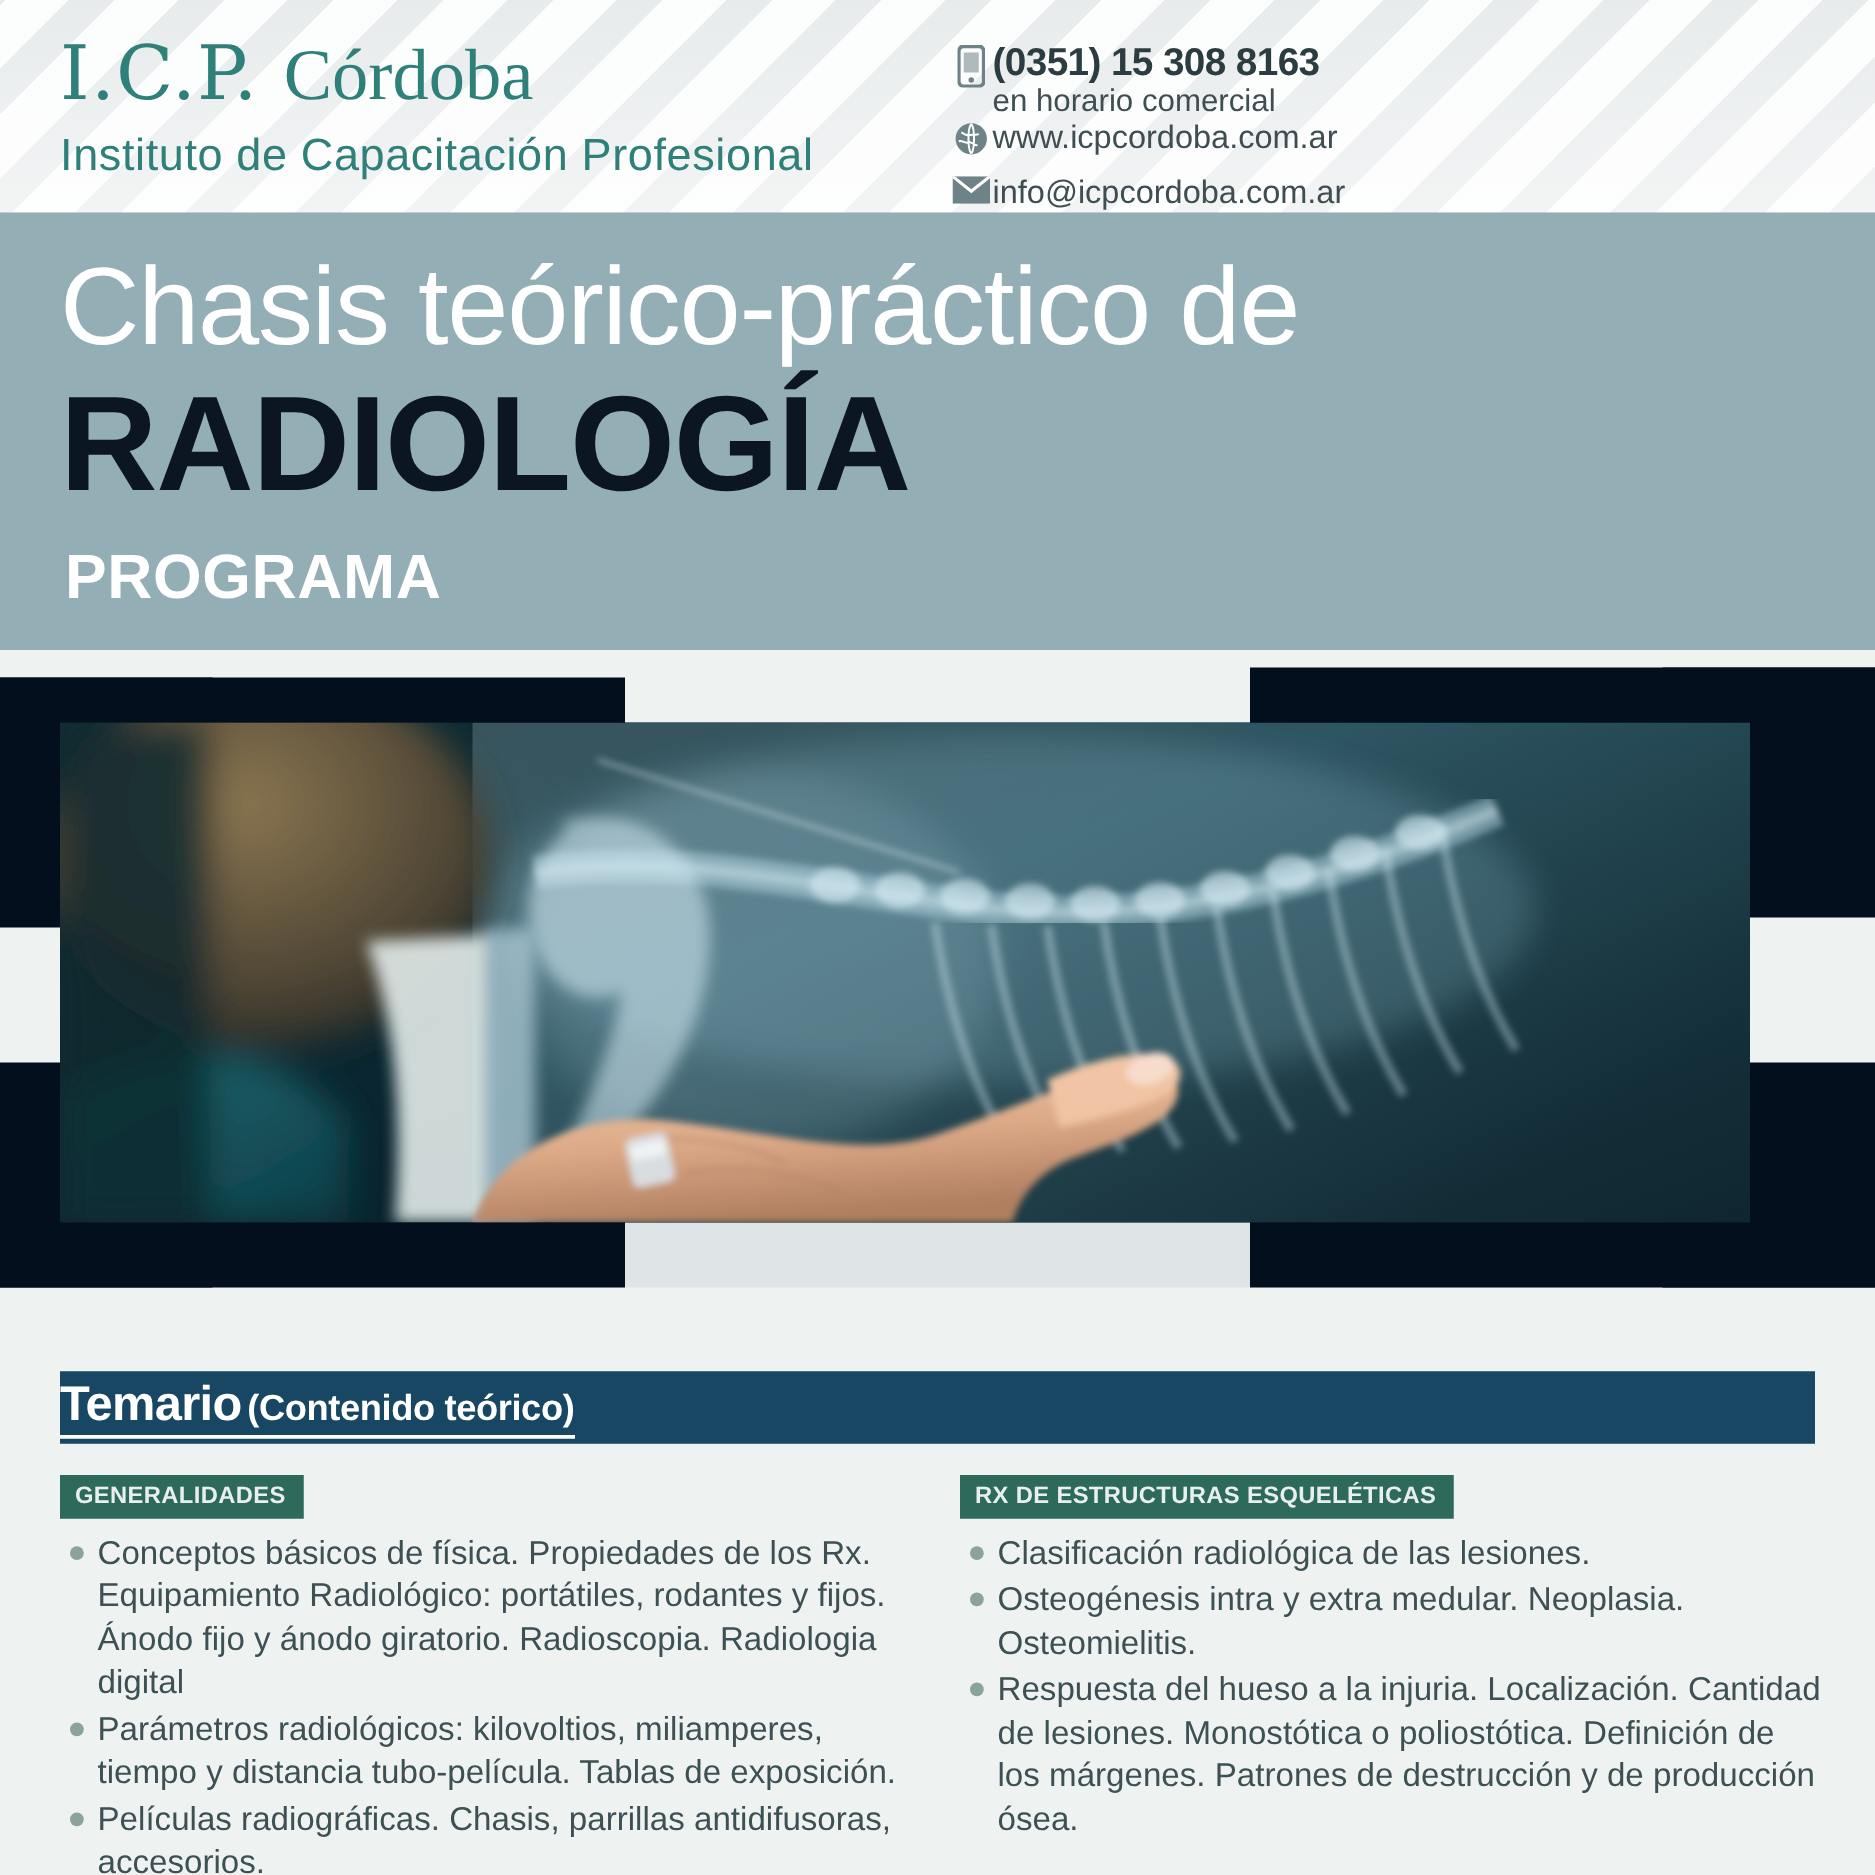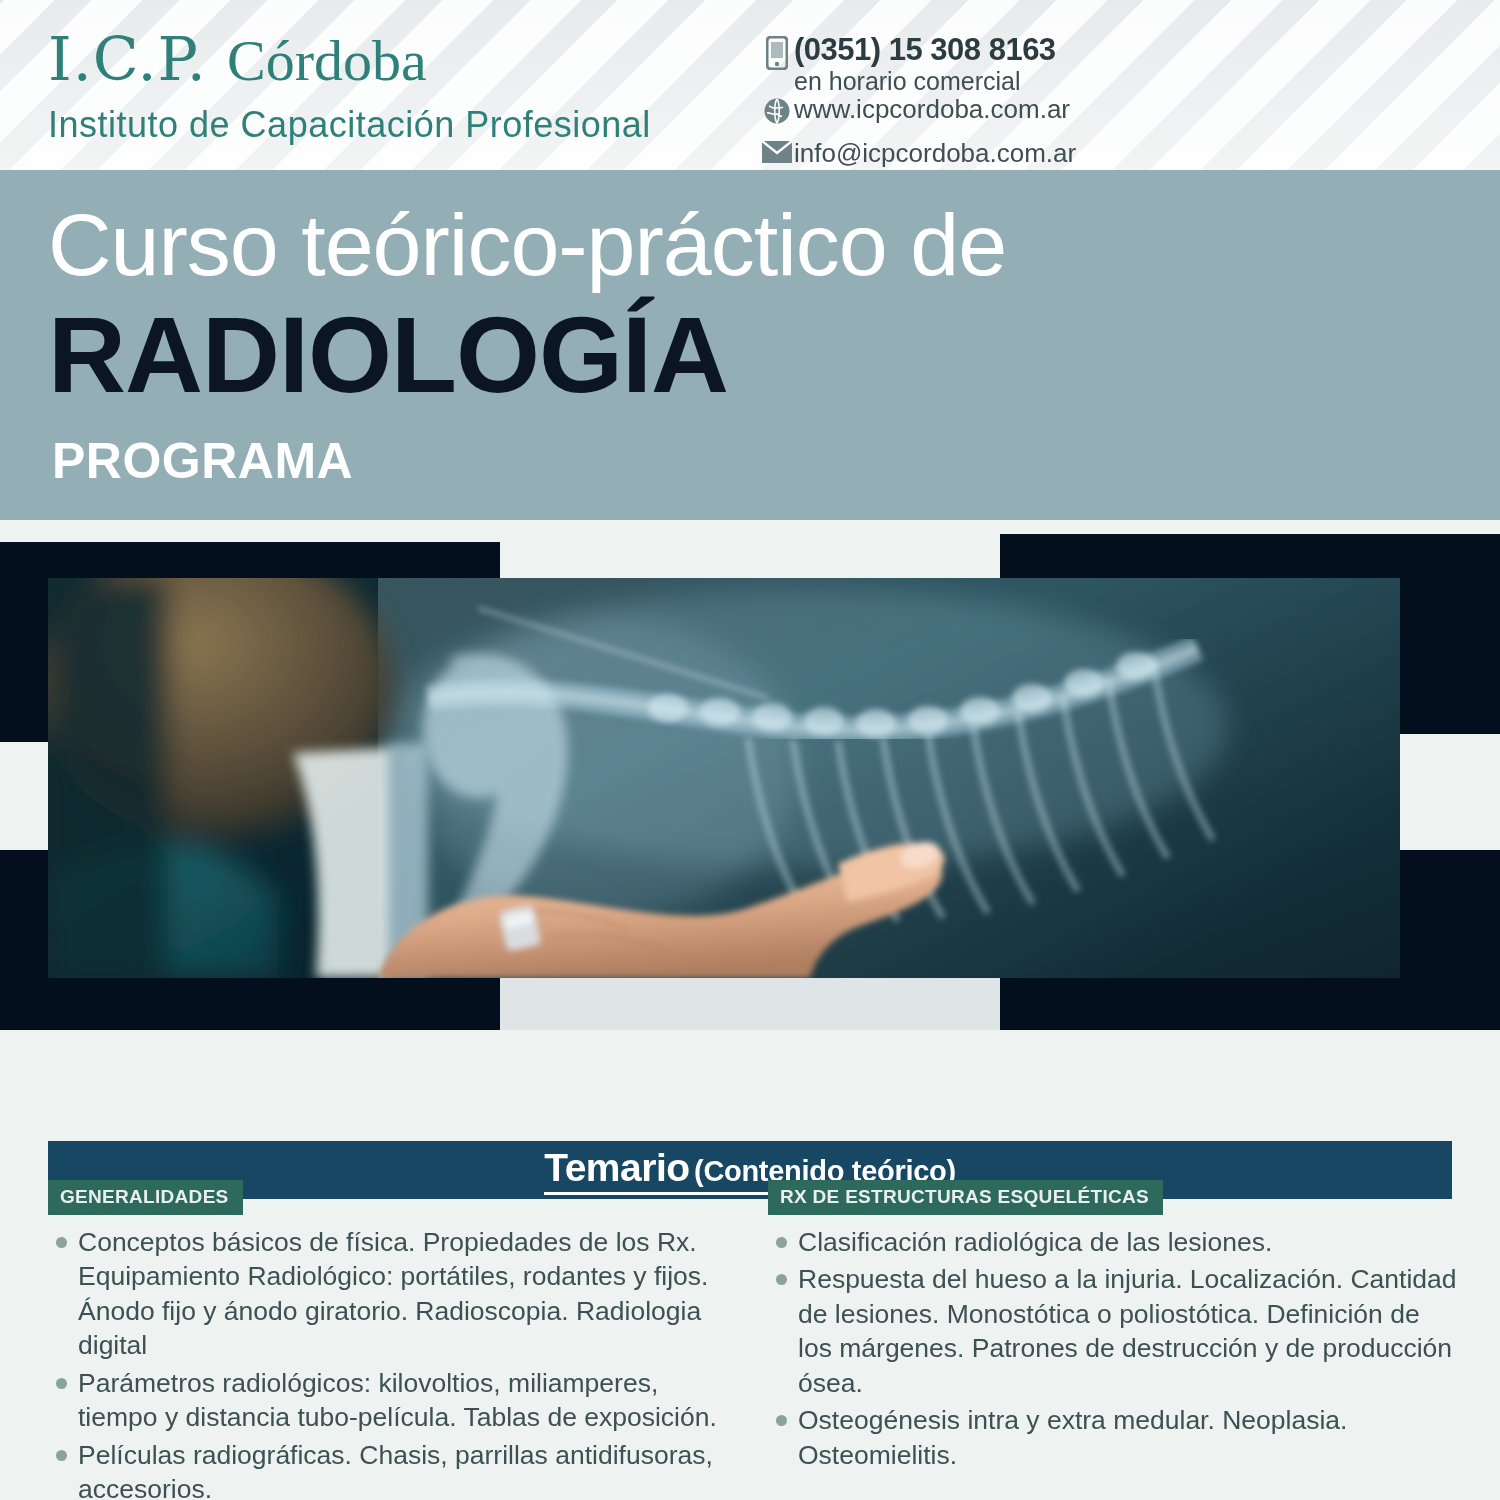--- a/index.html
+++ b/index.html
@@ -110,23 +110,23 @@
 
   .photo{
     position:absolute;left:48px;top:58px;width:1352px;height:400px;
     overflow:hidden;
     background:#0a2029;
   }
   .photo svg{display:block;width:100%;height:100%;}
 
   
   .temario{
-    position:absolute;left:48px;top:1141px;width:1404px;height:58px;
+    position:absolute;left:48px;top:1097px;width:1404px;height:58px;
     background:#174763;
-    display:flex;align-items:center;justify-content:center;
+    display:flex;align-items:center;
   }
   .temario-inner{
     border-bottom:3px solid #ffffff;
     padding-bottom:2px;
     color:#ffffff;white-space:nowrap;
   }
   .tem-big{font-size:39px;font-weight:bold;letter-spacing:-0.5px;}
   .tem-small{font-size:29px;font-weight:bold;letter-spacing:-0.3px;}
 
   
@@ -224,21 +224,21 @@
             </svg>
         </span>
         <span class="plain">/icpcba</span>
       </div>
     </div>
 
   </div>
 </div>
 
 <div class="titleband">
-  <div class="t-line1">Curso teórico-práctico de</div>
+  <div class="t-line1">Chasis teórico-práctico de</div>
   <div class="t-line2">RADIOLOGÍA</div>
   <div class="t-line3">PROGRAMA</div>
 </div>
 
 <div class="photoblock">
   <div class="lightstrip"></div>
   <div class="lightpad-l"></div>
   <div class="lightpad-r"></div>
 
   <div class="brk brk-tl2"></div>
@@ -381,21 +381,21 @@
       <li>Parámetros radiológicos: kilovoltios, miliamperes, tiempo y distancia tubo-película. Tablas de exposición.</li>
       <li>Películas radiográficas. Chasis, parrillas antidifusoras, accesorios.</li>
 
     </ul>
   </div>
 
   <div class="col col-right">
     <div class="badge">RX DE ESTRUCTURAS ESQUELÉTICAS</div>
     <ul class="items">
       <li>Clasificación radiológica de las lesiones.</li>
+      <li>Osteogénesis intra y extra medular. Neoplasia. Osteomielitis.</li>
       <li>Respuesta del hueso a la injuria. Localización. Cantidad de lesiones. Monostótica o poliostótica. Definición de los márgenes. Patrones de destrucción y de producción ósea.</li>
-      <li>Osteogénesis intra y extra medular. Neoplasia. Osteomielitis.</li>
     </ul>
     <div class="gap"></div>
     
     
   </div>
 
 </div>
 
 </body></html>

